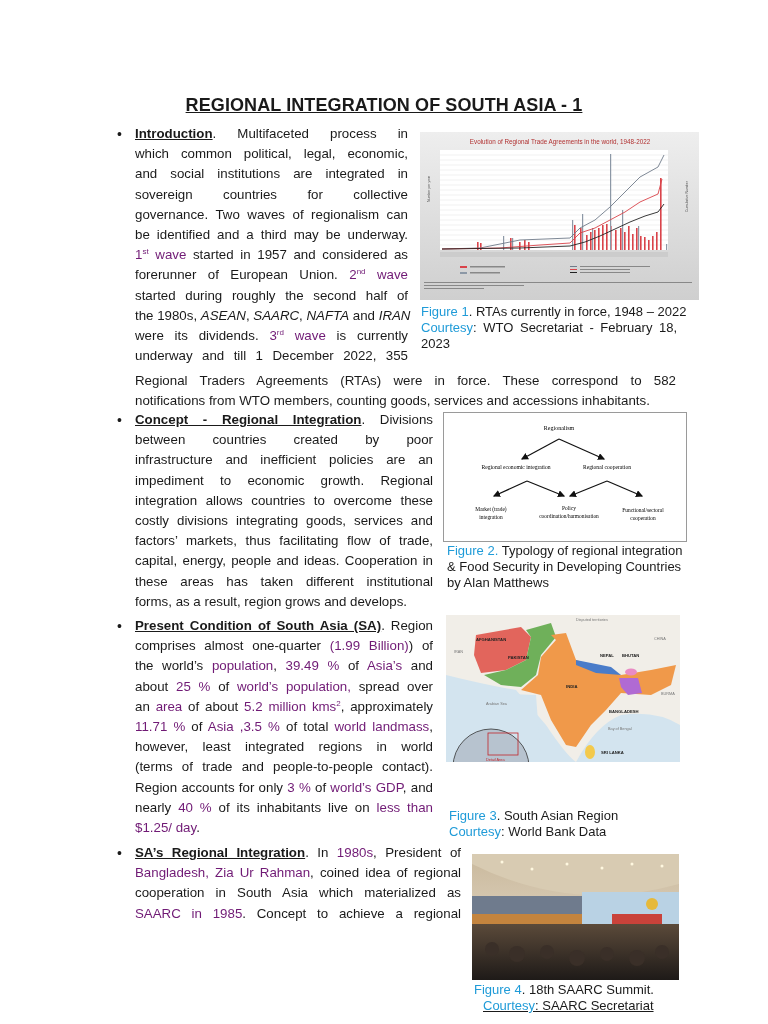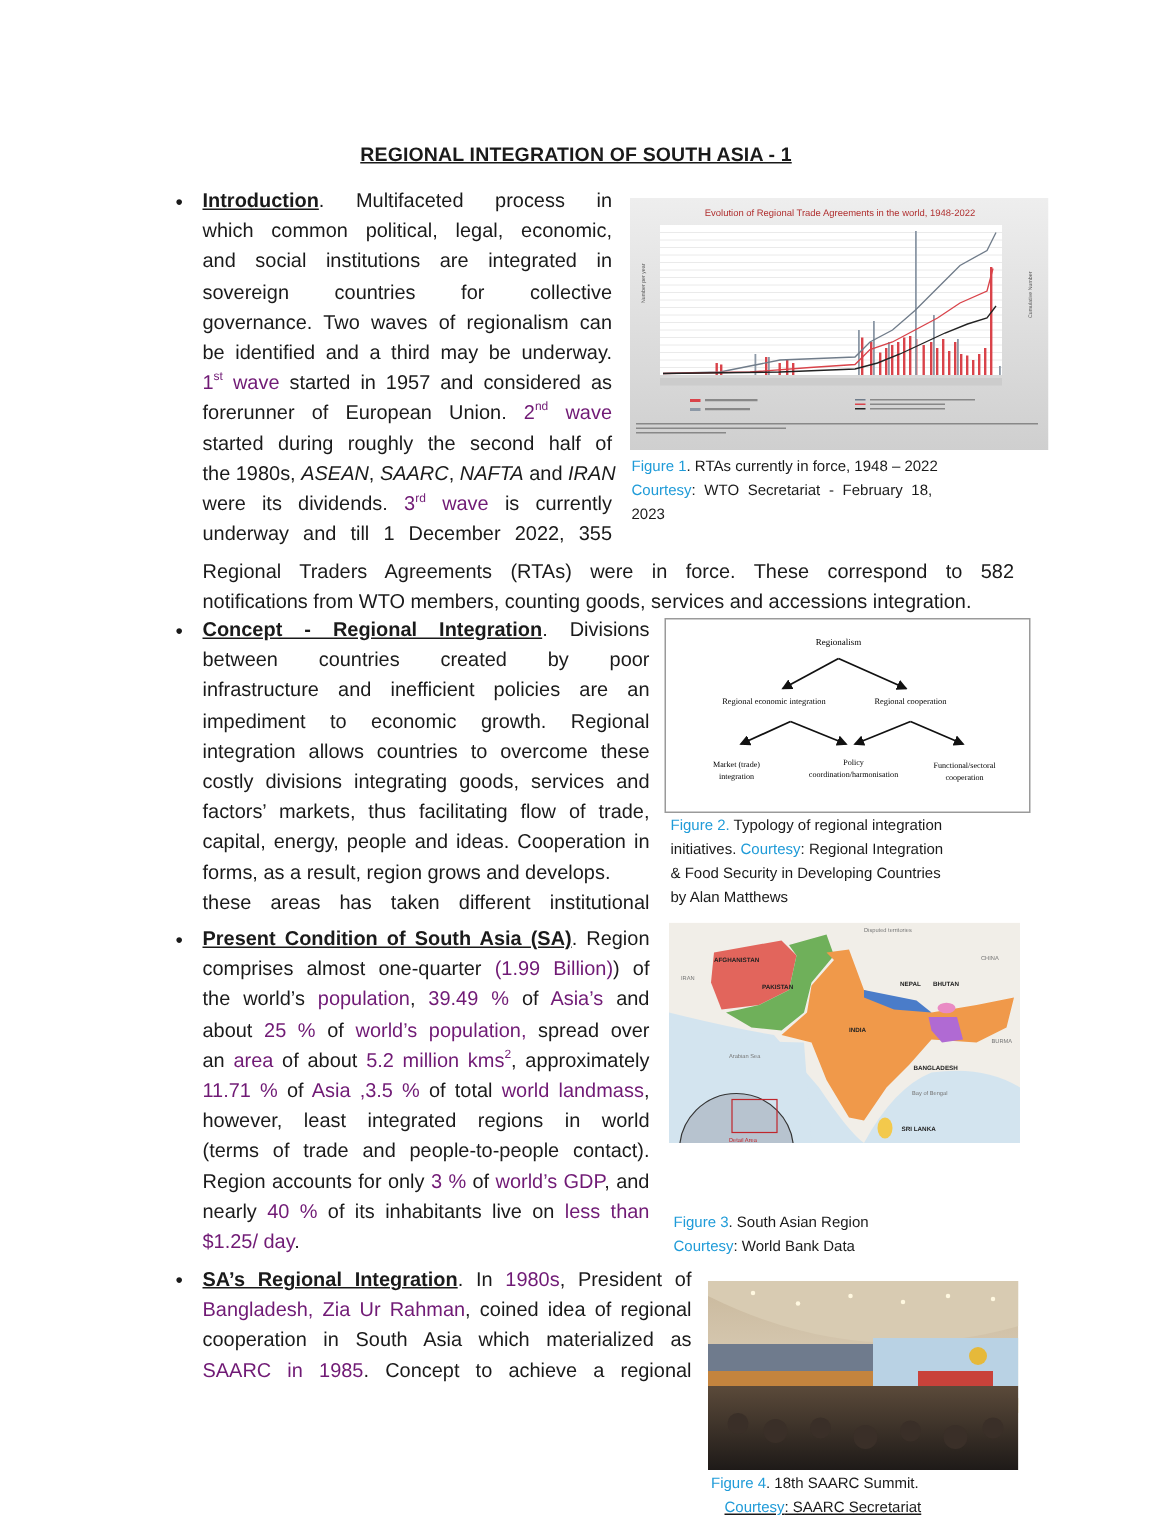--- a/index.html
+++ b/index.html
@@ -1,30 +1,30 @@
 <!DOCTYPE html>
 <html><head>
 <meta charset="utf-8">
 <style>
   html, body { margin:0; padding:0; background:#ffffff; }
   body { width:768px; height:1024px; position:relative; overflow:hidden;
          font-family:"Liberation Sans", "DejaVu Sans", sans-serif; color:#1a1a1a; }
   .page { position:absolute; left:0; top:0; width:768px; height:1024px; }
   .title { position:absolute; left:0; top:95px; width:768px; text-align:center;
-           font-weight:bold; font-size:13px; text-decoration:underline; letter-spacing:0.1px; }
+           font-weight:bold; font-size:18px; text-decoration:underline; letter-spacing:0.1px; }
   .txt { position:absolute; font-size:13.3px; line-height:20.2px; text-align:justify; }
   .txt .line { display:block; text-align:justify; text-align-last:justify; white-space:nowrap; height:20.2px; }
   .txt .line.last { text-align-last:left; }
   .bullet { position:absolute; left:117px; font-size:14px; }
   .red { color:#701a75; }
   .blue { color:#1f9bd8; }
   .head { font-weight:bold; text-decoration:underline; }
   .it { font-style:italic; }
   sup { font-size:8px; line-height:0; }
-  .cap { position:absolute; font-size:10px; line-height:16px; color:#1a1a1a; }
+  .cap { position:absolute; font-size:13px; line-height:16px; color:#1a1a1a; }
   .cap .line { display:block; white-space:nowrap; }
   .figbox { position:absolute; }
 </style>
 </head>
 <body>
 
 <div class="page">
 
   <div class="title">REGIONAL INTEGRATION OF SOUTH ASIA - 1</div>
 
@@ -38,21 +38,21 @@
     <span class="line">be identified and a third may be underway.</span>
     <span class="line"><span class="red"><span>1</span><sup>st</sup> <span>wave</span></span> <span>started in 1957 and considered as</span></span>
     <span class="line"><span>forerunner of European Union.</span> <span class="red"><span>2</span><sup>nd</sup> <span>wave</span></span></span>
     <span class="line">started during roughly the second half of</span>
     <span class="line"><span>the 1980s,</span> <span class="it">ASEAN</span>, <span class="it">SAARC</span>, <span class="it">NAFTA</span> <span>and</span> <span class="it">IRAN</span></span>
     <span class="line"><span>were its dividends.</span> <span class="red"><span>3</span><sup>rd</sup> <span>wave</span></span> <span>is currently</span></span>
     <span class="line">underway and till 1 December 2022, 355</span>
   </div>
   <div class="txt" style="left:135px; top:371px; width:541px;">
     <span class="line">Regional Traders Agreements (RTAs) were in force. These correspond to 582</span>
-    <span class="line last">notifications from WTO members, counting goods, services and accessions integration.</span>
+    <span class="line last">notifications from WTO members, counting goods, services and accessions inhabitants.</span>
   </div>
 
   <div class="figbox" style="left:420px; top:132px; width:279px; height:168px;">
     <svg width="279" height="168" viewBox="0 0 279 168">
       <defs>
         <linearGradient id="bg1" x1="0" y1="0" x2="0" y2="1">
           <stop offset="0" stop-color="#eeeeee"></stop>
             <stop offset="1" stop-color="#cfcfcf"></stop>
         </linearGradient>
       </defs>
@@ -158,22 +158,22 @@
   <span class="bullet" style="top:412px;">•</span>
   <div class="txt" style="left:135px; top:410px; width:298px;">
     <span class="line"><span class="head">Concept - Regional Integration</span><span>. Divisions</span></span>
     <span class="line">between countries created by poor</span>
     <span class="line">infrastructure and inefficient policies are an</span>
     <span class="line">impediment to economic growth. Regional</span>
     <span class="line">integration allows countries to overcome these</span>
     <span class="line">costly divisions integrating goods, services and</span>
     <span class="line">factors’ markets, thus facilitating flow of trade,</span>
     <span class="line">capital, energy, people and ideas. Cooperation in</span>
+    <span class="line">these areas has taken different institutional</span>
     <span class="line last">forms, as a result, region grows and develops.</span>
-    <span class="line">these areas has taken different institutional</span>
   </div>
 
   <div class="figbox" style="left:443px; top:412px; width:242px; height:128px; border:1px solid #9a9a9a; background:#fff;">
     <svg width="242" height="128" viewBox="0 0 242 128" font-family="Liberation Serif, serif">
       <defs>
           <marker id="ah" markerWidth="6" markerHeight="6" refX="5" refY="3" orient="auto">
             <path d="M0,0 L6,3 L0,6 z" fill="#111"></path>
           </marker>
         </defs>
       <text x="115" y="17" font-size="6" text-anchor="middle">Regionalism</text>
@@ -188,21 +188,20 @@
       <text x="47" y="98" font-size="5.4" text-anchor="middle">Market (trade)</text>
       <text x="47" y="106" font-size="5.4" text-anchor="middle">integration</text>
       <text x="125" y="97" font-size="5.4" text-anchor="middle">Policy</text>
       <text x="125" y="105" font-size="5.4" text-anchor="middle">coordination/harmonisation</text>
       <text x="199" y="99" font-size="5.4" text-anchor="middle">Functional/sectoral</text>
       <text x="199" y="107" font-size="5.4" text-anchor="middle">cooperation</text>
     </svg>
   </div>
   <div class="cap" style="left:447px; top:543px; width:240px;">
     <span class="line"><span class="blue">Figure 2.</span><span> Typology of regional integration</span></span>
-    <span class="line"><span>initiatives. </span><span class="blue">Courtesy</span><span>: Regional Integration</span></span>
     <span class="line">&amp; Food Security in Developing Countries</span>
     <span class="line">by Alan Matthews</span>
   </div>
 
   <span class="bullet" style="top:618px;">•</span>
   <div class="txt" style="left:135px; top:616px; width:298px;">
     <span class="line"><span class="head">Present Condition of South Asia (SA)</span><span>. Region</span></span>
     <span class="line"><span>comprises almost one-quarter</span> <span class="red">(1.99 Billion)</span><span>) of</span></span>
     <span class="line"><span>the world’s</span> <span class="red">population</span><span>,</span> <span class="red">39.49 %</span> <span>of</span> <span class="red">Asia’s</span> <span>and</span></span>
     <span class="line"><span>about</span> <span class="red">25 %</span> <span>of</span> <span class="red">world’s population,</span> <span>spread over</span></span>

